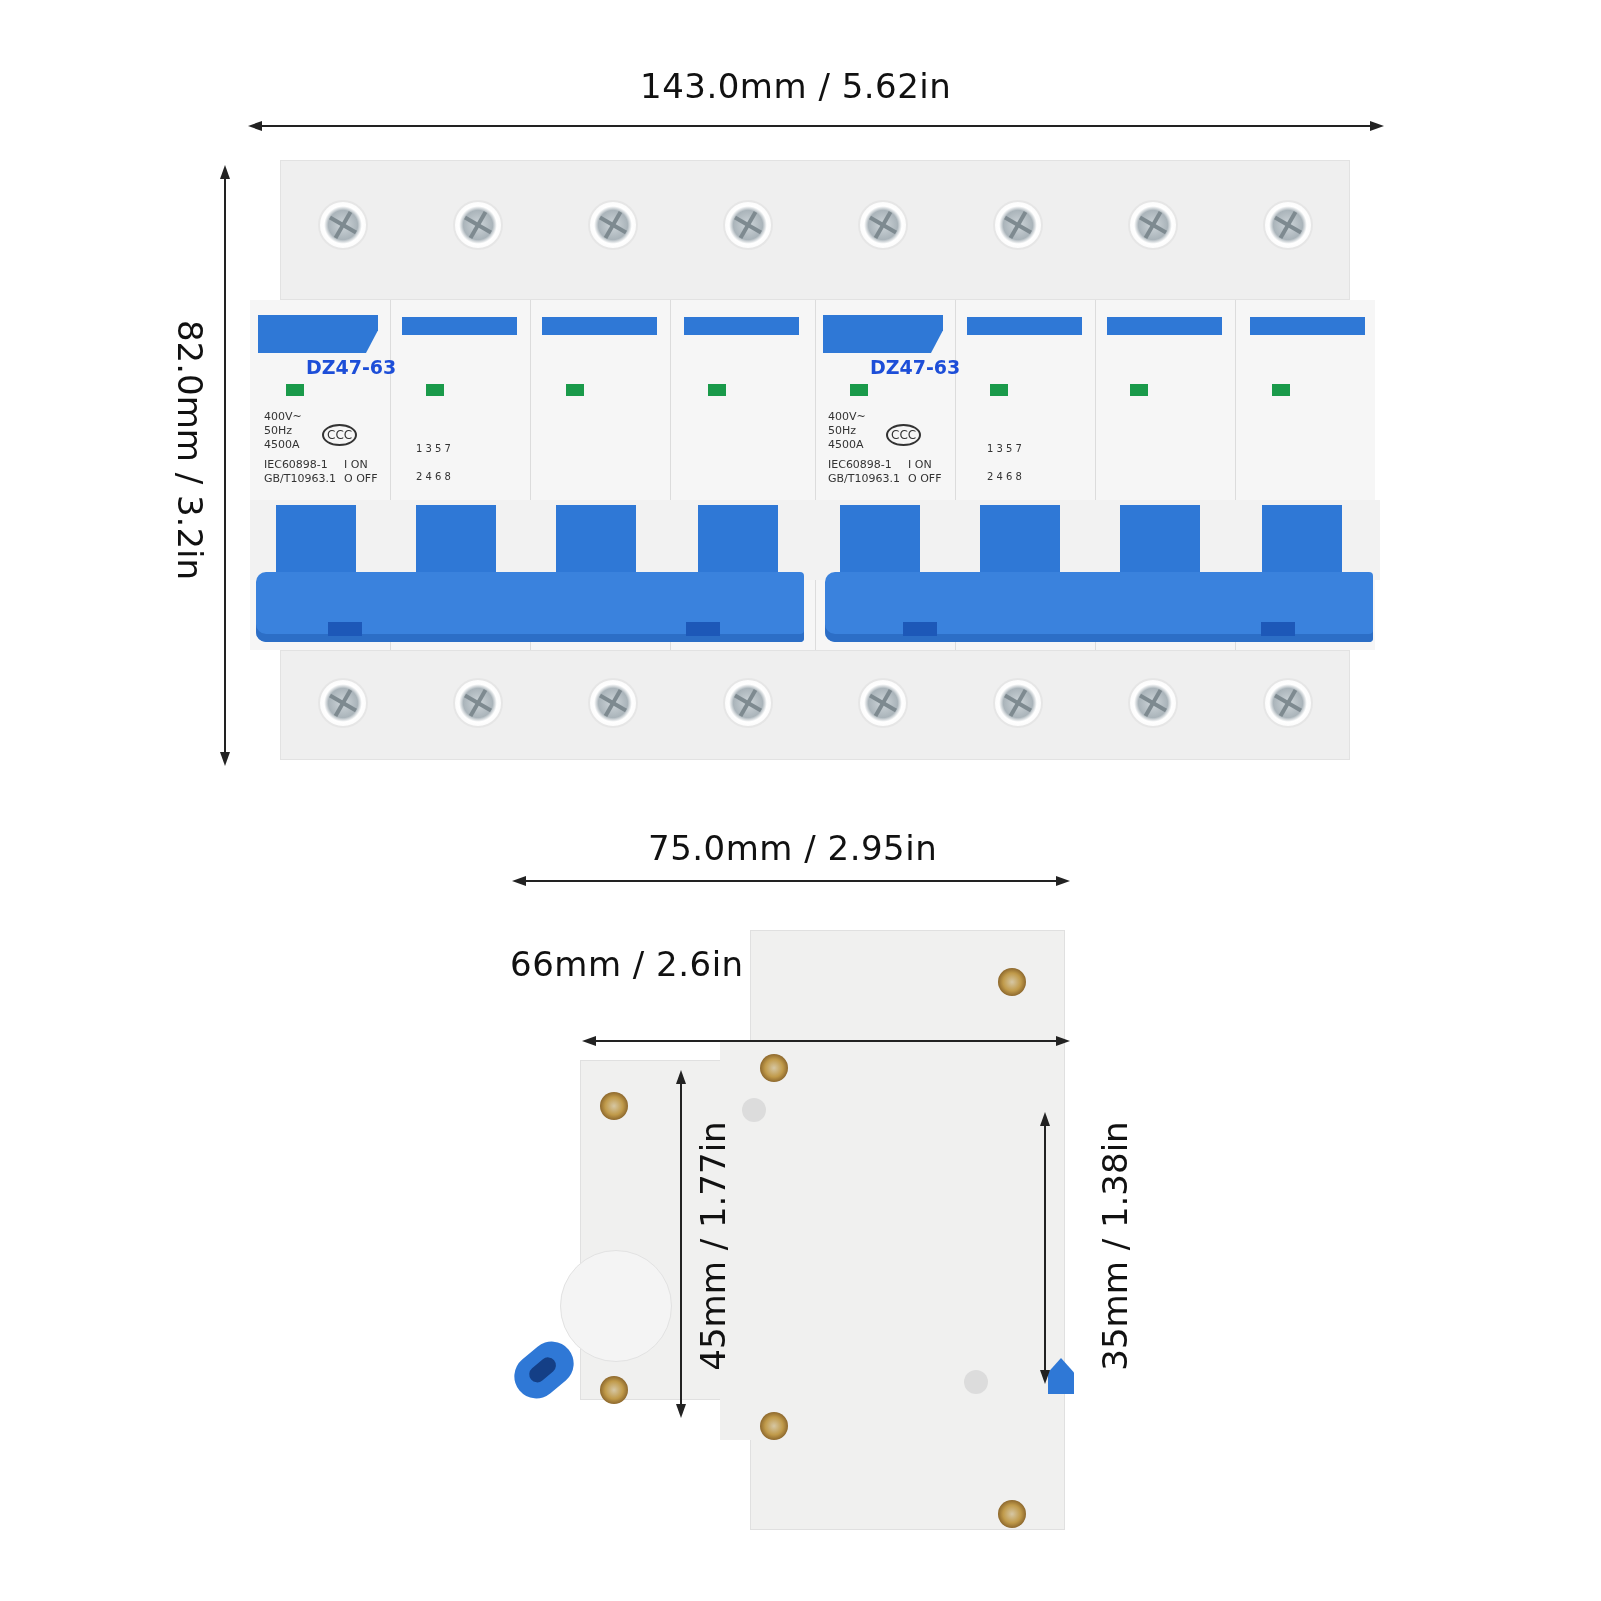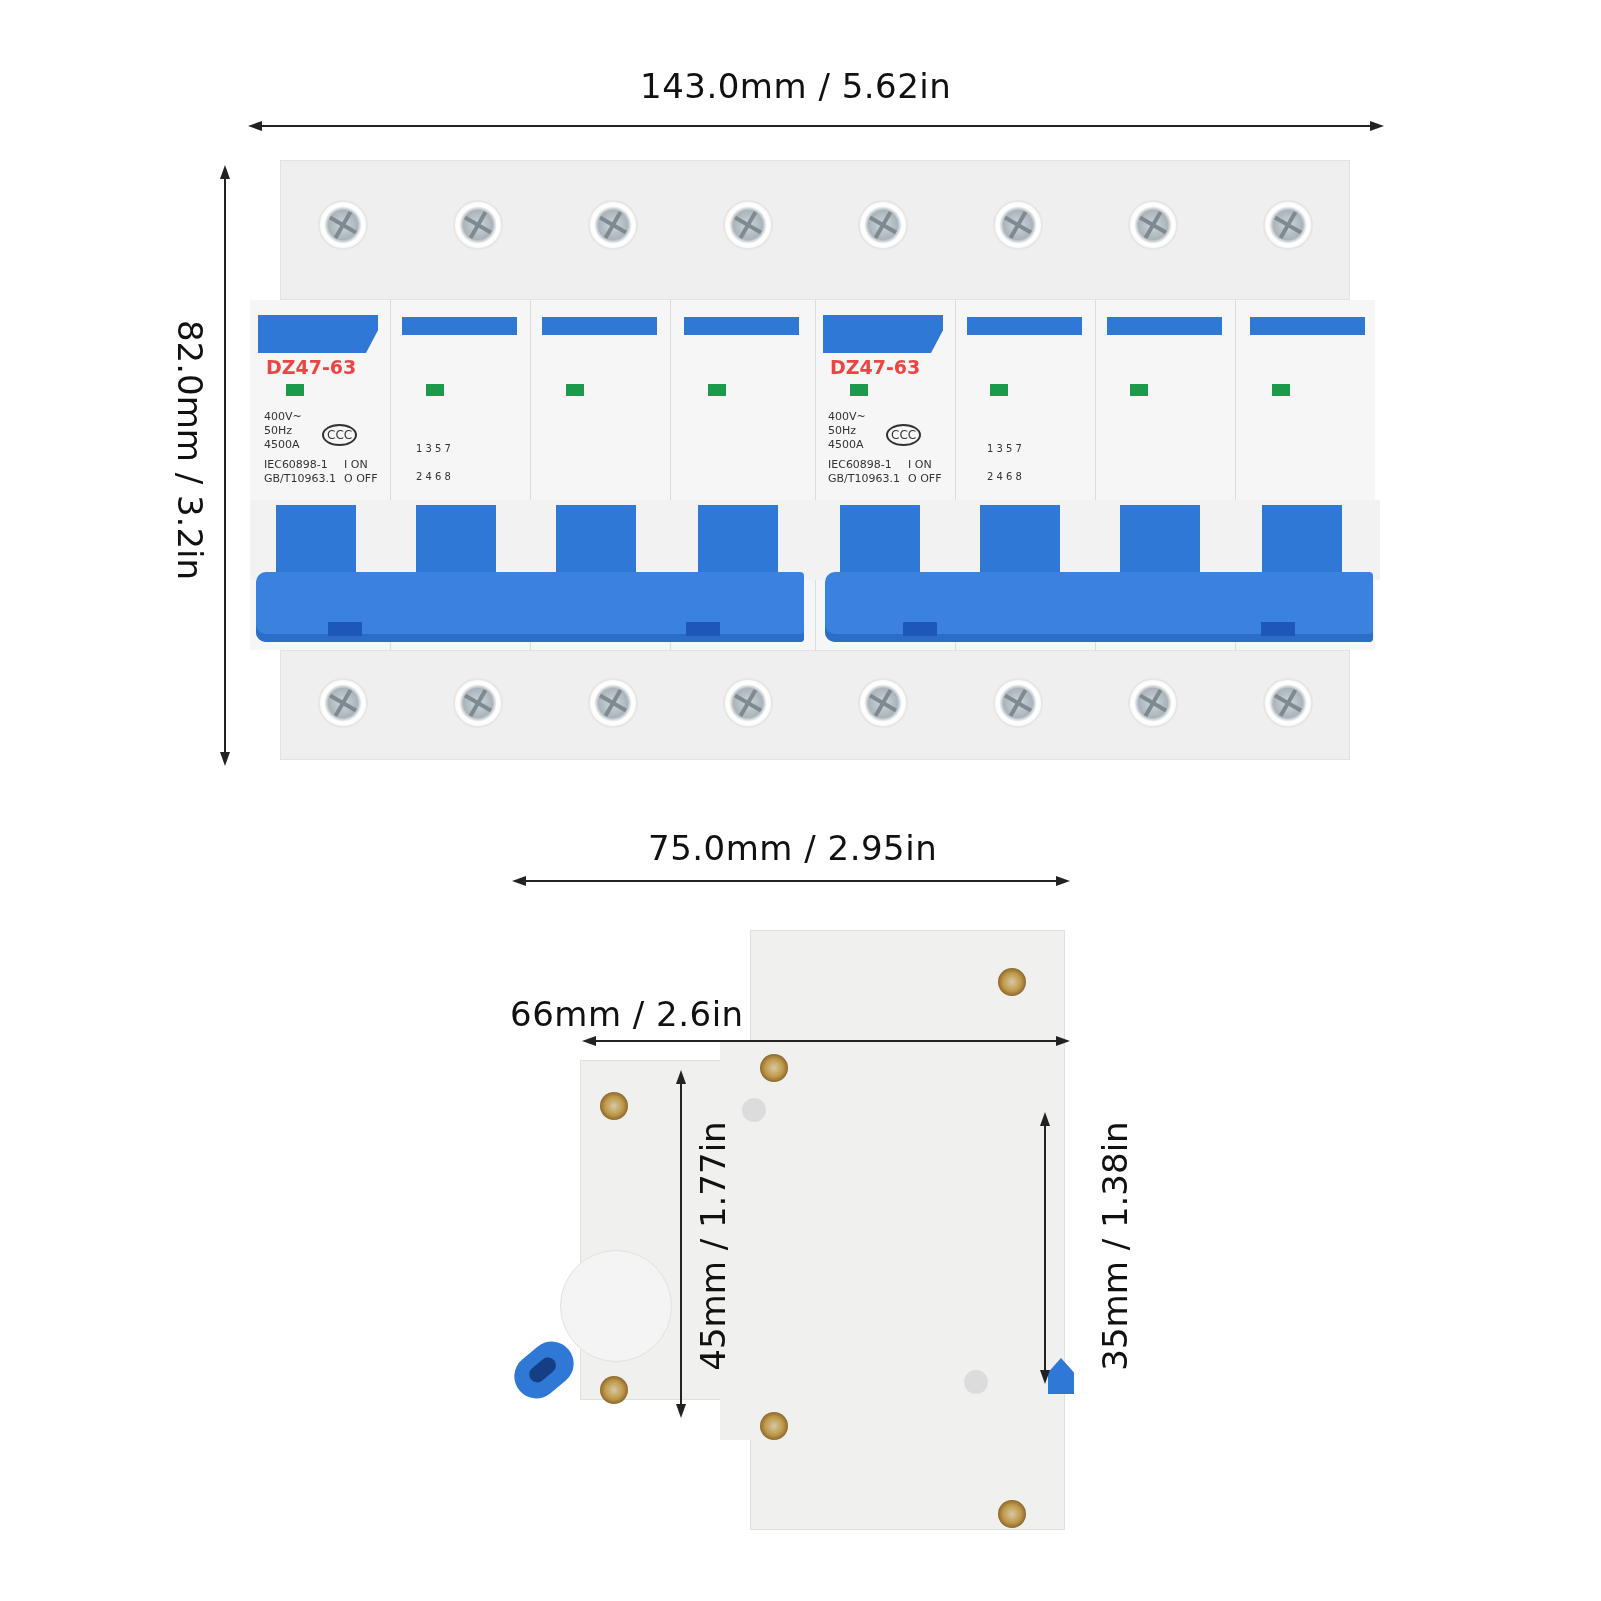--- a/index.html
+++ b/index.html
@@ -17,21 +17,21 @@
 
   
   .terminal-block{position:absolute;background:#efefef;border:1px solid #e2e2e2;box-sizing:border-box;}
   .screw{position:absolute;width:50px;height:50px;border-radius:50%;background:radial-gradient(circle,#cfd6da 0,#aab4ba 45%,#fff 58%,#f4f4f4 100%);border:2px solid #e6e6e6;box-sizing:border-box;}
   .screw::before{content:"";position:absolute;left:50%;top:8px;width:4px;height:30px;margin-left:-2px;background:#7e8a90;transform:rotate(30deg);}
   .screw::after{content:"";position:absolute;top:50%;left:8px;height:4px;width:30px;margin-top:-2px;background:#7e8a90;transform:rotate(30deg);}
   .pole-face{position:absolute;background:#f6f6f6;border-left:1px solid #dcdcdc;box-sizing:border-box;}
   .blue-stripe{position:absolute;background:#2f78d6;}
   .led{position:absolute;width:18px;height:12px;background:#1a9a4a;}
   .face-text{position:absolute;font-size:11px;color:#333;line-height:14px;white-space:nowrap;}
-  .model{position:absolute;font-size:19px;color:#ef4444;font-weight:bold;}
+  .model{position:absolute;font-size:19px;color:#1d4ed8;font-weight:bold;margin-left:40px;}
   .toggle-cav{position:absolute;background:#fff;border-left:2px solid #333;box-sizing:border-box;}
   .toggle{position:absolute;background:#2f78d6;}
   .handle-bar{position:absolute;background:#3a82dd;border-radius:10px 4px 4px 10px;box-shadow:inset 0 -8px 0 #2c6ec6;}
   .slot{position:absolute;width:34px;height:14px;background:#1d58b8;}
 
   
   .side-body{position:absolute;background:#f0f0ef;border:1px solid #e0e0e0;box-sizing:border-box;}
   .rivet{position:absolute;width:28px;height:28px;border-radius:50%;background:radial-gradient(circle,#d6c7a4 0,#c09a4a 45%,#8f6a2e 70%,#e9ddc5 100%);}
   .hole{position:absolute;width:24px;height:24px;border-radius:50%;background:#dcdcdc;}
   .side-lever{position:absolute;width:64px;height:44px;background:#2f78d6;border-radius:22px;transform:rotate(-40deg);}
@@ -158,21 +158,21 @@
 <div class="rivet" style="left:600px;top:1376px;"></div>
 <div class="rivet" style="left:760px;top:1412px;"></div>
 <div class="rivet" style="left:998px;top:1500px;"></div>
 <div class="hole" style="left:742px;top:1098px;"></div>
 <div class="hole" style="left:964px;top:1370px;"></div>
 
 <div class="abs" style="left:560px;top:1250px;width:110px;height:110px;border-radius:50%;background:#f4f4f4;border:1px solid #e2e2e2;"></div>
 <div class="side-lever" style="left:512px;top:1348px;"></div>
 <div class="abs" style="left:1048px;top:1358px;width:26px;height:36px;background:#2f78d6;clip-path:polygon(0 40%,50% 0,100% 40%,100% 100%,0 100%);"></div>
 
-<div class="dim-label" style="left:510px;top:994px;">66mm / 2.6in</div>
+<div class="dim-label" style="left:510px;top:944px;">66mm / 2.6in</div>
 <div class="hline" style="left:590px;top:1040px;width:470px;"></div>
 <div class="arr-l" style="left:582px;top:1036px;"></div>
 <div class="arr-r" style="left:1056px;top:1036px;"></div>
 
 <div class="vline" style="left:680px;top:1074px;height:336px;"></div>
 <div class="arr-u" style="left:676px;top:1070px;"></div>
 <div class="arr-d" style="left:676px;top:1404px;"></div>
 <div class="vtext" style="left:578px;top:1226px;width:270px;text-align:center;">45mm / 1.77in</div>
 
 <div class="vline" style="left:1044px;top:1116px;height:260px;"></div>

